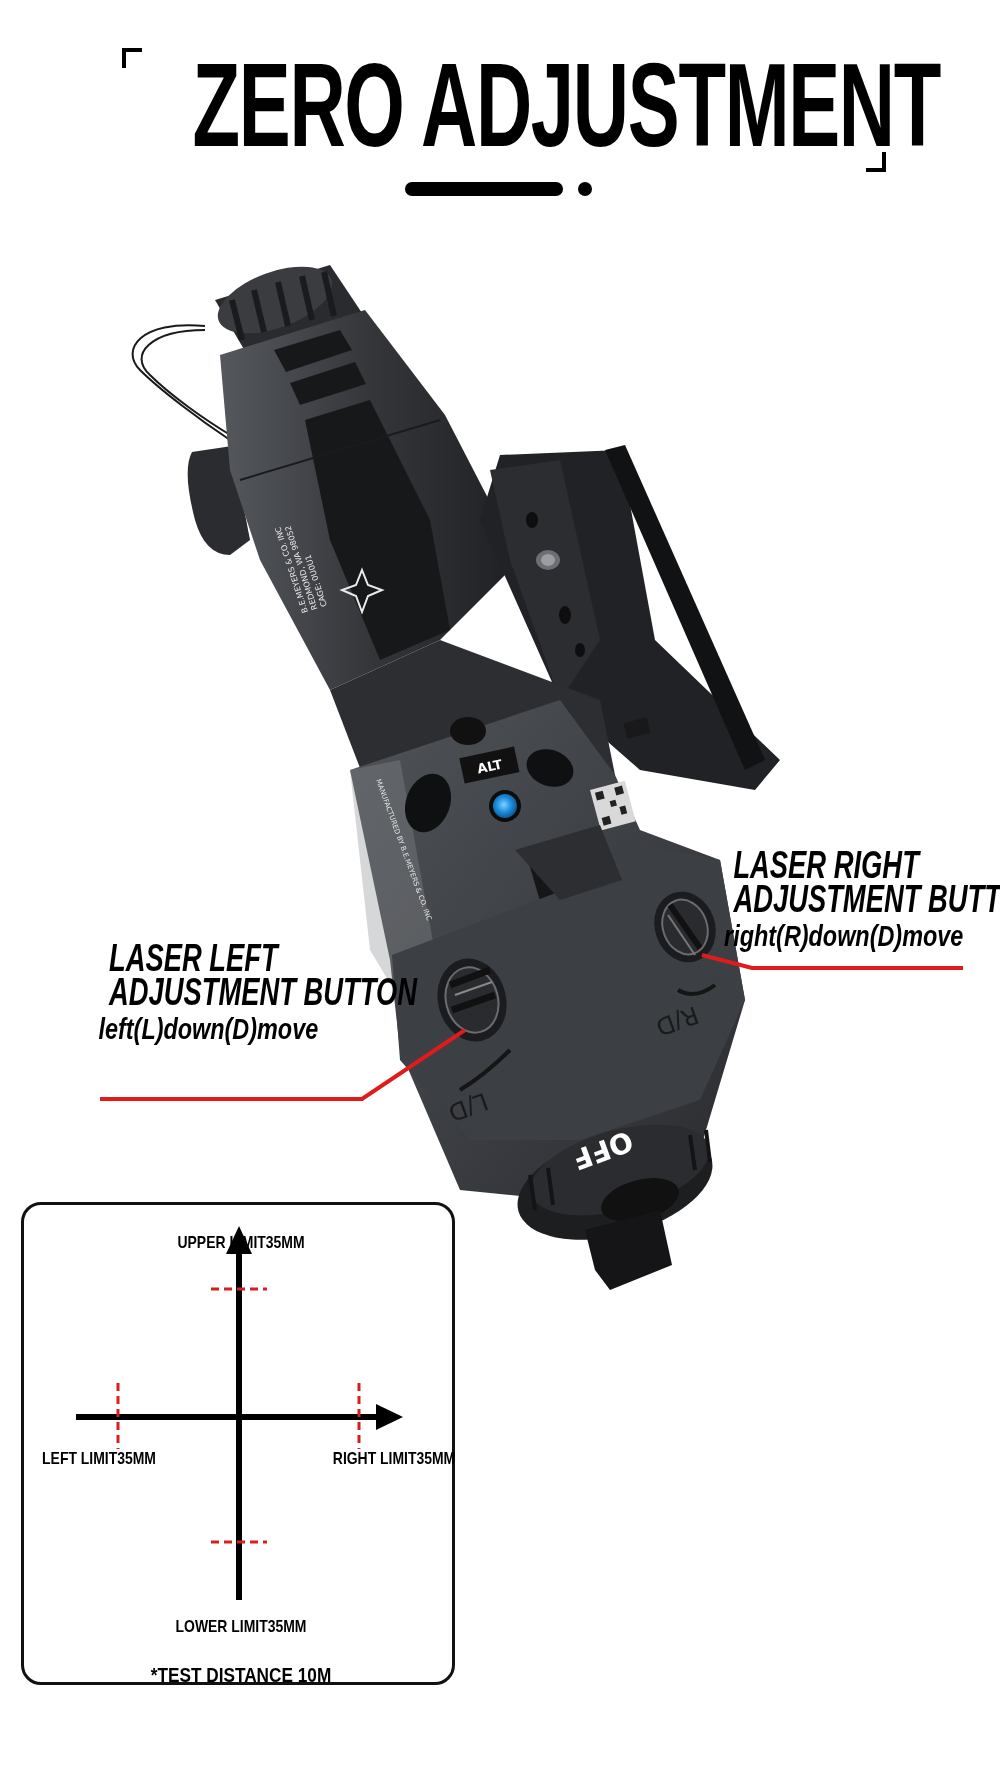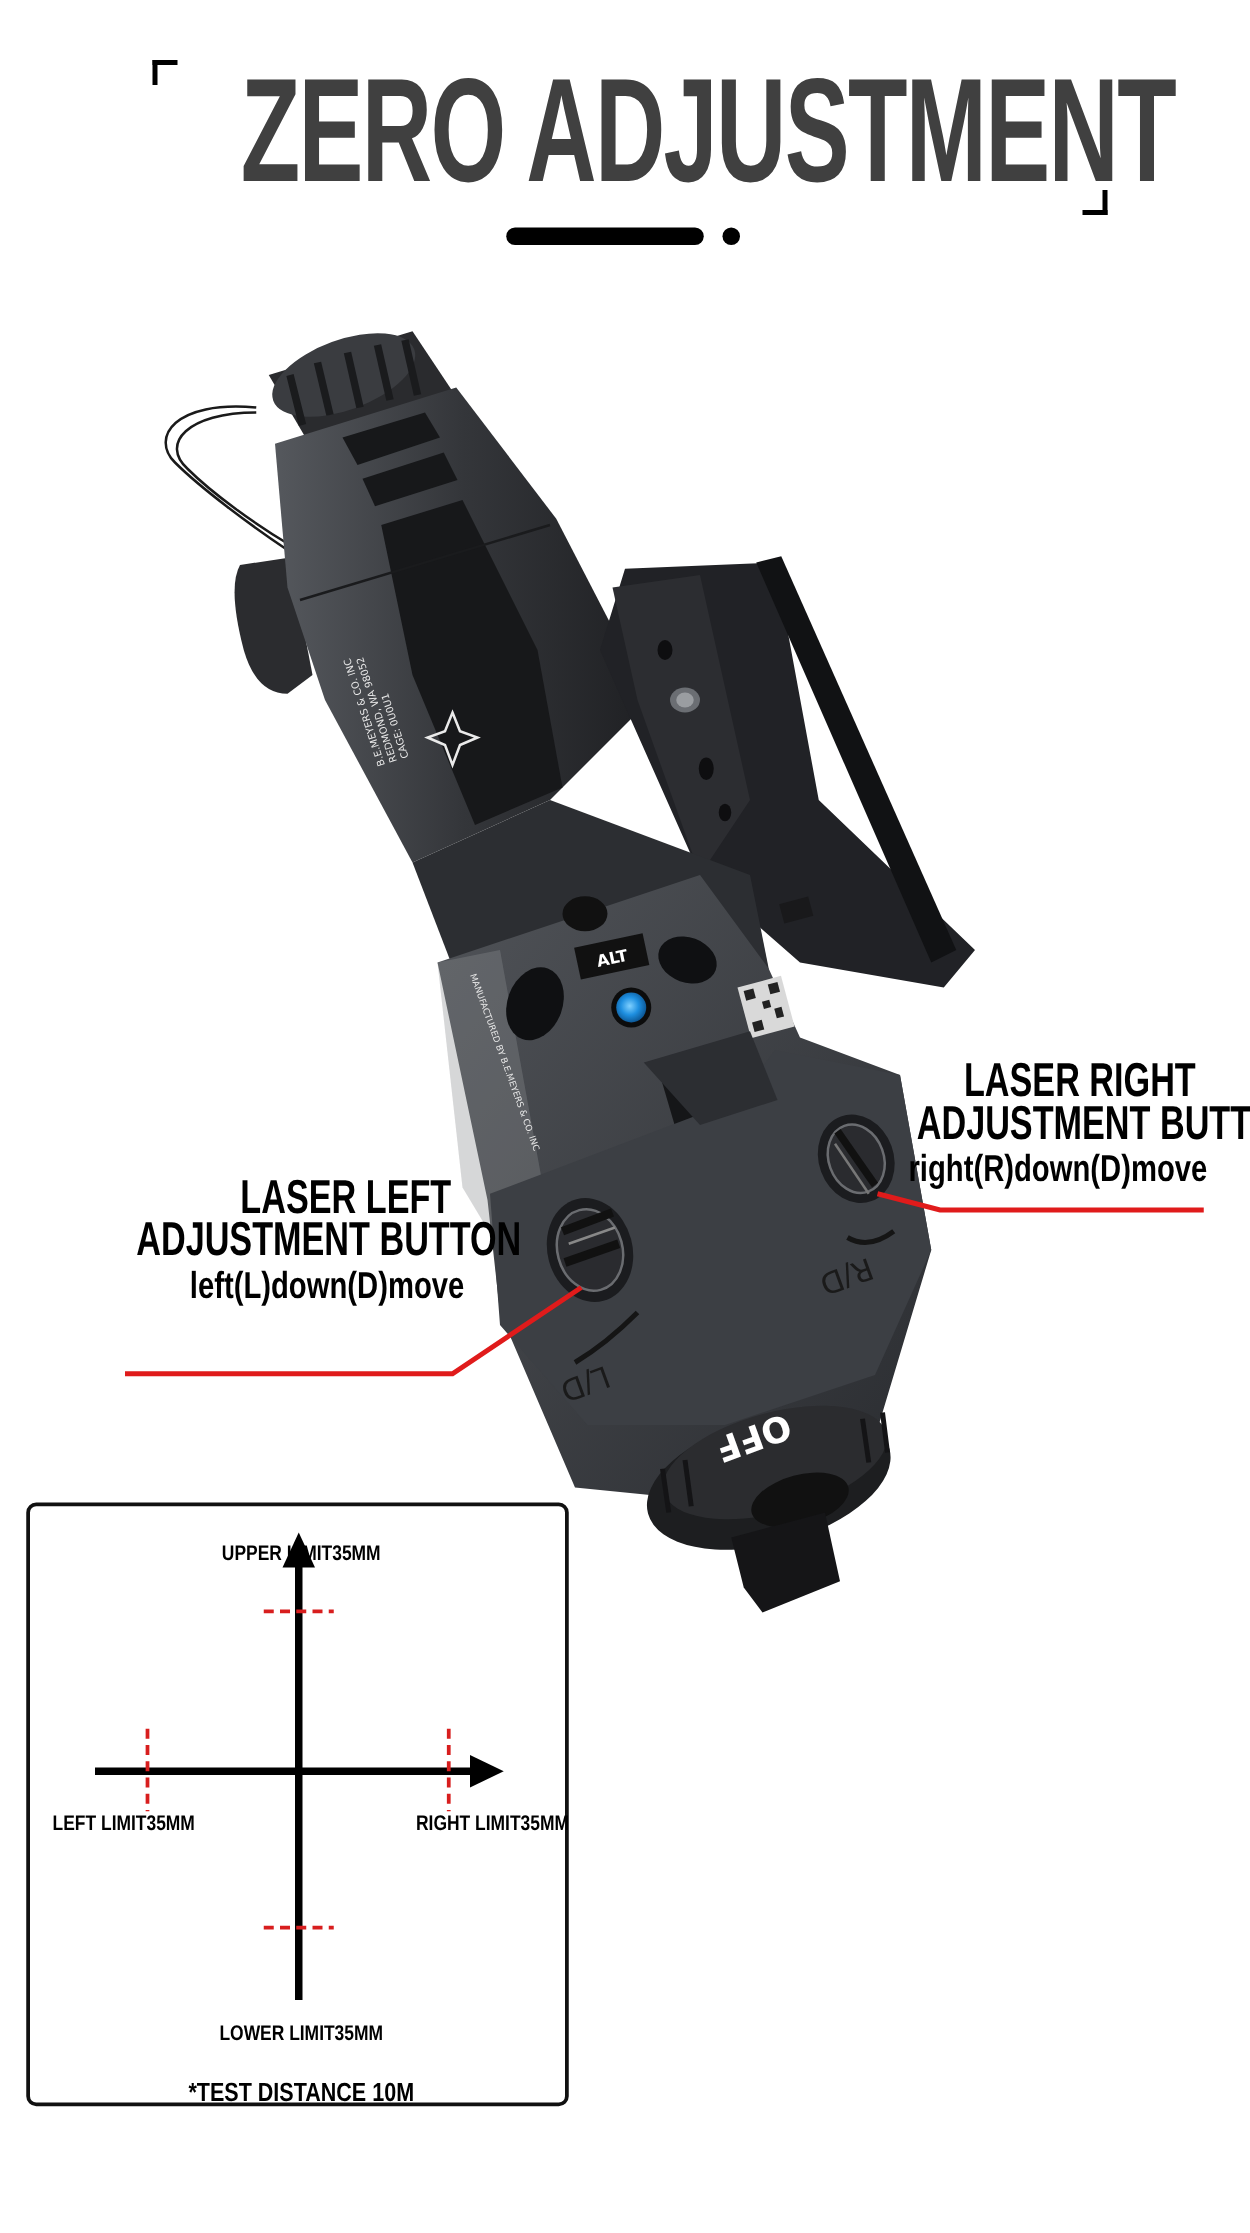--- a/index.html
+++ b/index.html
@@ -1,45 +1,45 @@
 <!DOCTYPE html>
 <html><head>
 <meta charset="utf-8">
 <style>
   html, body { margin: 0; padding: 0; background: #ffffff; }
   body { width: 1000px; height: 1786px; position: relative; overflow: hidden;
          font-family: "Liberation Sans", sans-serif; }
-  .cond { font-family: "Liberation Sans", sans-serif; font-weight: 700; color: #404040;
+  .cond { font-family: "Liberation Sans", sans-serif; font-weight: 700; color: #000000;
           position: absolute; white-space: nowrap; transform-origin: left top; }
 
   
   #title { left: 0; top: 50px; width: 1000px; text-align: center; }
   #title span { display: inline-block; font-family: "Liberation Sans", sans-serif;
                 font-weight: 700; font-size: 118px; letter-spacing: -2px;
                 transform: scaleX(0.66); transform-origin: center; line-height: 110px; }
   .corner { position: absolute; width: 16px; height: 16px; border-color: #000; border-style: solid; }
   #corner-tl { left: 122px; top: 48px; border-width: 4px 0 0 4px; }
   #corner-br { left: 866px; top: 152px; border-width: 0 4px 4px 0; }
   #title-bar { position: absolute; left: 405px; top: 182px; width: 158px; height: 14px;
                background: #000; border-radius: 7px; }
   #title-dot { position: absolute; left: 578px; top: 182px; width: 14px; height: 14px;
                background: #000; border-radius: 50%; }
 
   
-  .callout { position: absolute; text-align: right; }
+  .callout { position: absolute; text-align: left; font-style: italic; }
   .callout .h { display: block; font-weight: 700; font-size: 38px; line-height: 34px;
                 transform: scaleX(0.72); transform-origin: center; white-space: nowrap; }
   .callout .s { display: block; font-weight: 700; font-size: 30px; line-height: 36px; margin-top: 2px;
                 transform: scaleX(0.78); transform-origin: center; white-space: nowrap; }
   #callout-right { left: 690px; top: 848px; width: 310px; }
   #callout-left  { left: 60px;  top: 941px; width: 350px; }
 
   
   #diagram { position: absolute; left: 21px; top: 1202px; width: 434px; height: 483px;
-             border: 3px solid #111; border-radius: 8px; box-sizing: border-box; }
+             border: 3px solid #111; border-radius: 20px; box-sizing: border-box; }
   .dlabel { position: absolute; font-weight: 700; font-size: 17px; white-space: nowrap;
             transform: scaleX(0.82); transform-origin: center; text-align: center; }
   #note { font-size: 21px; }
 
   svg { position: absolute; left: 0; top: 0; }
 </style>
 </head>
 <body>
 
 <div id="title" class="cond">

